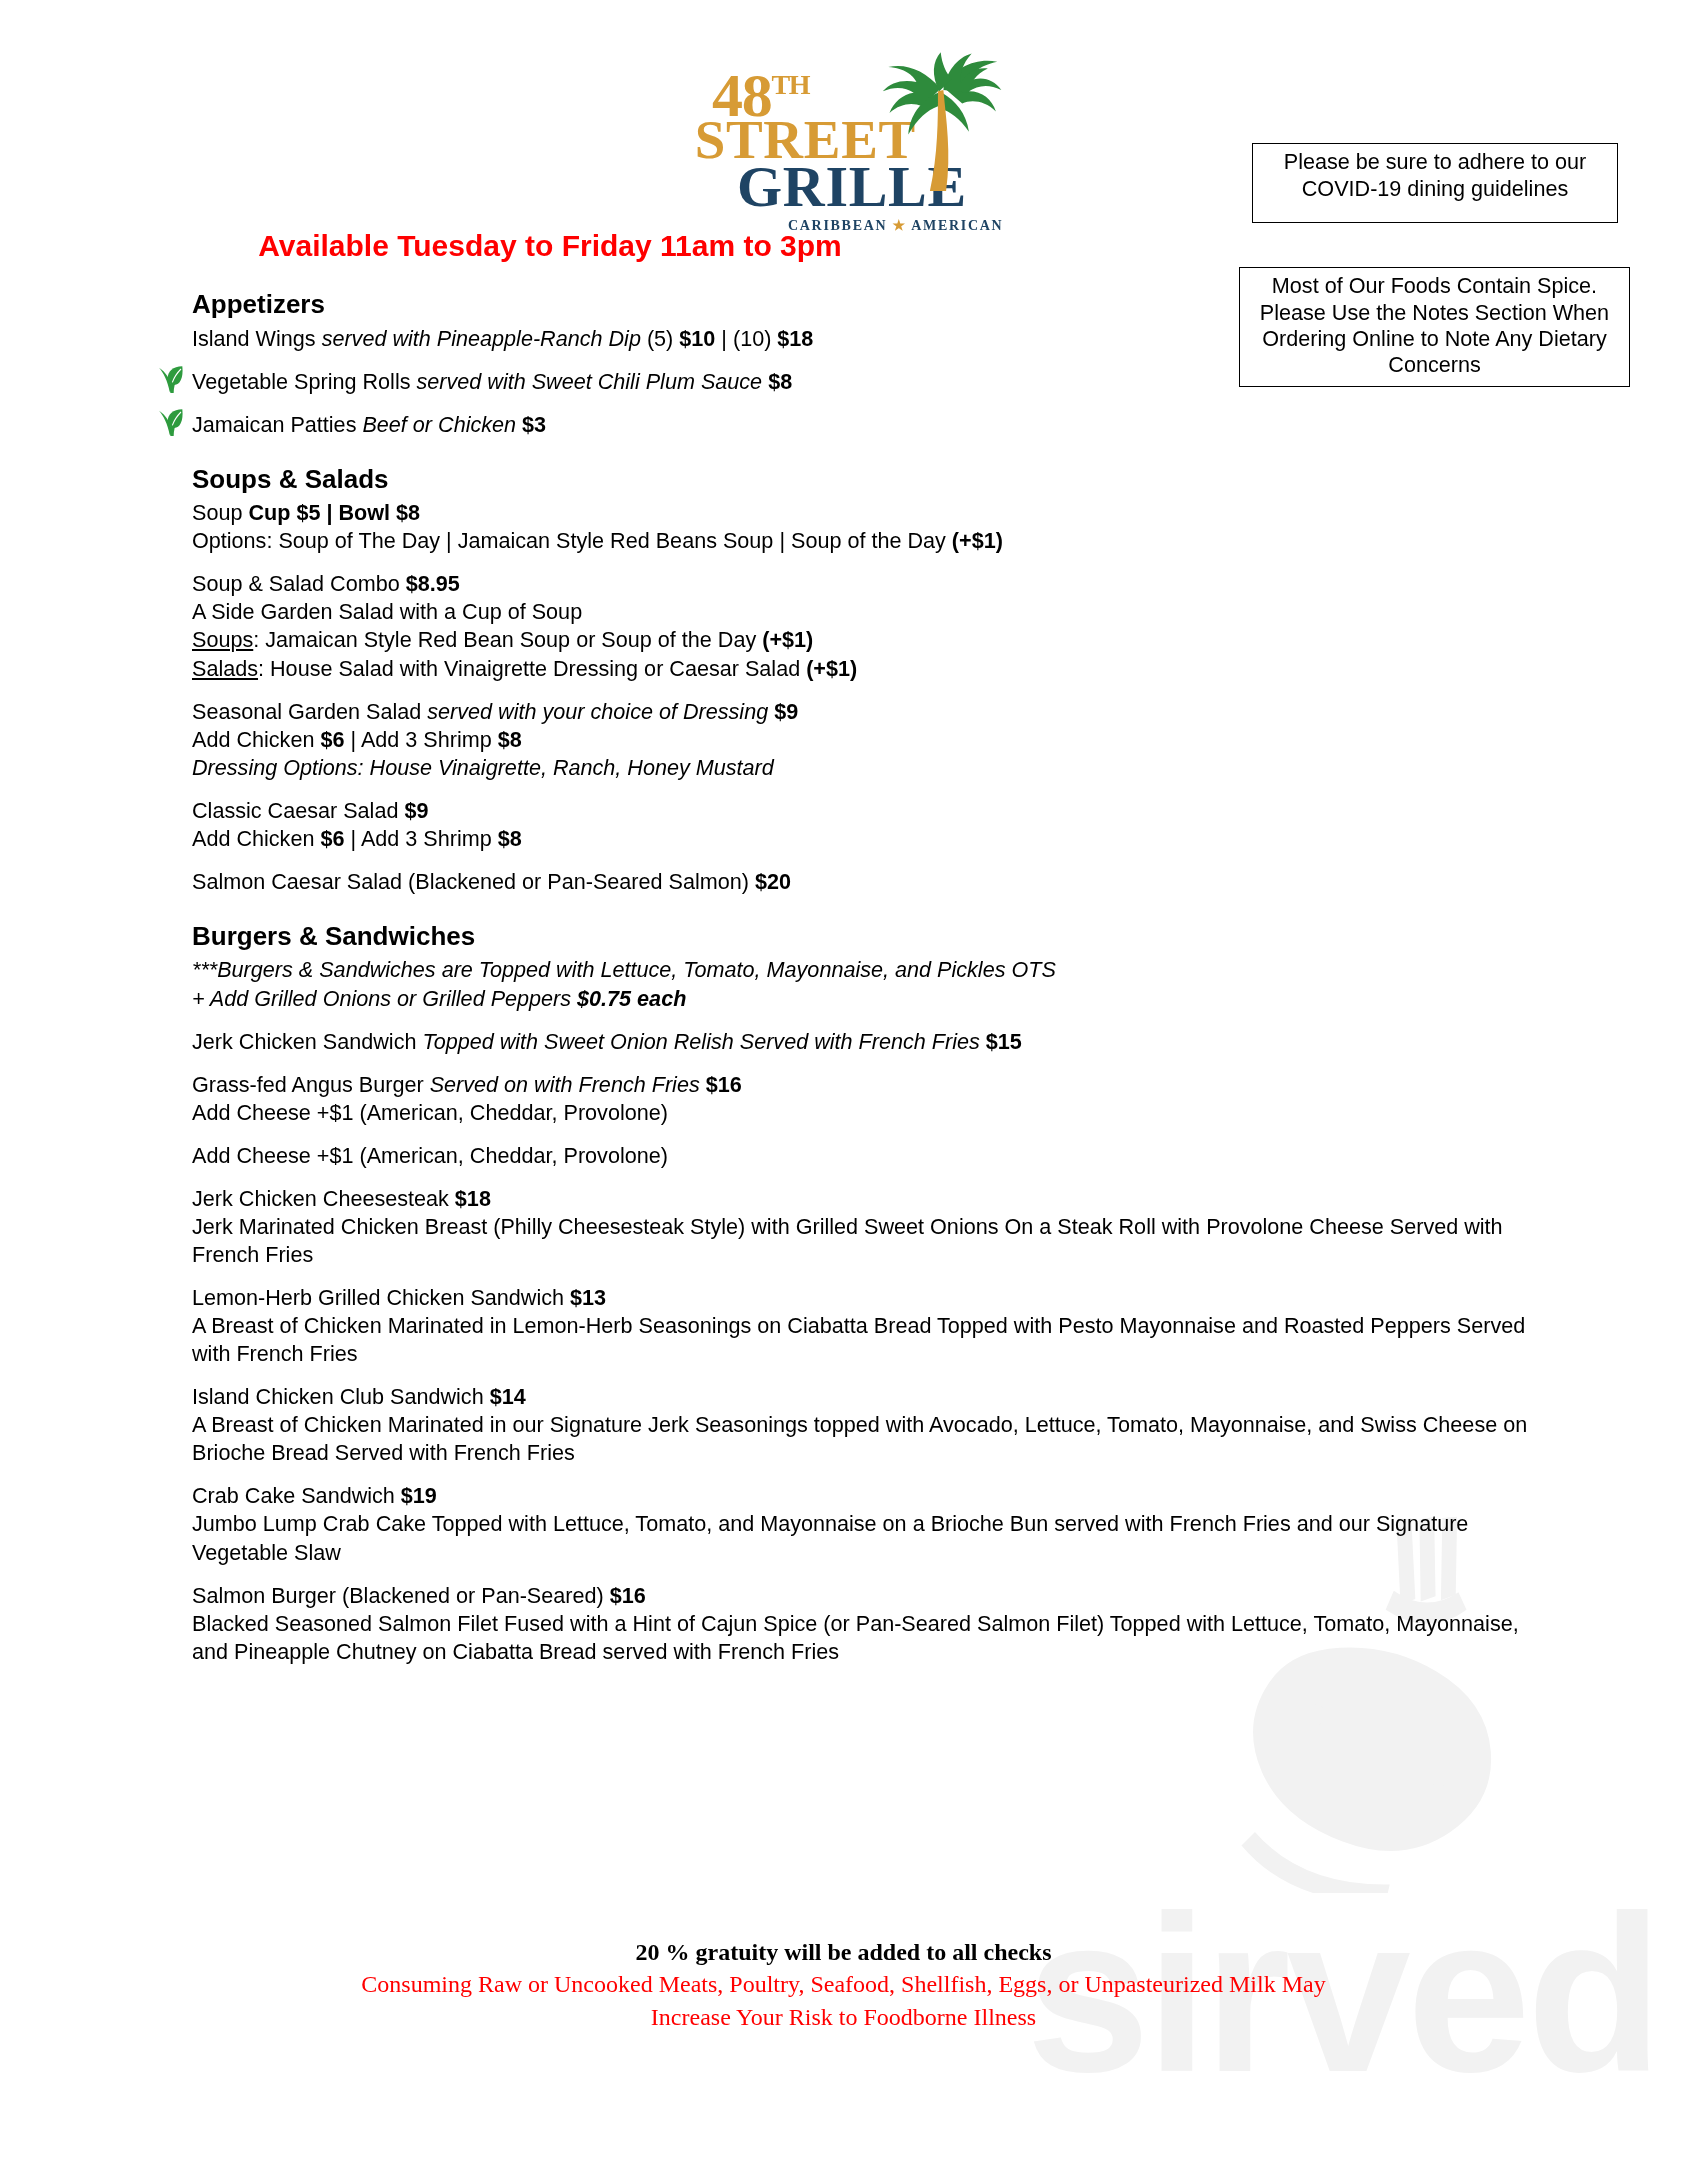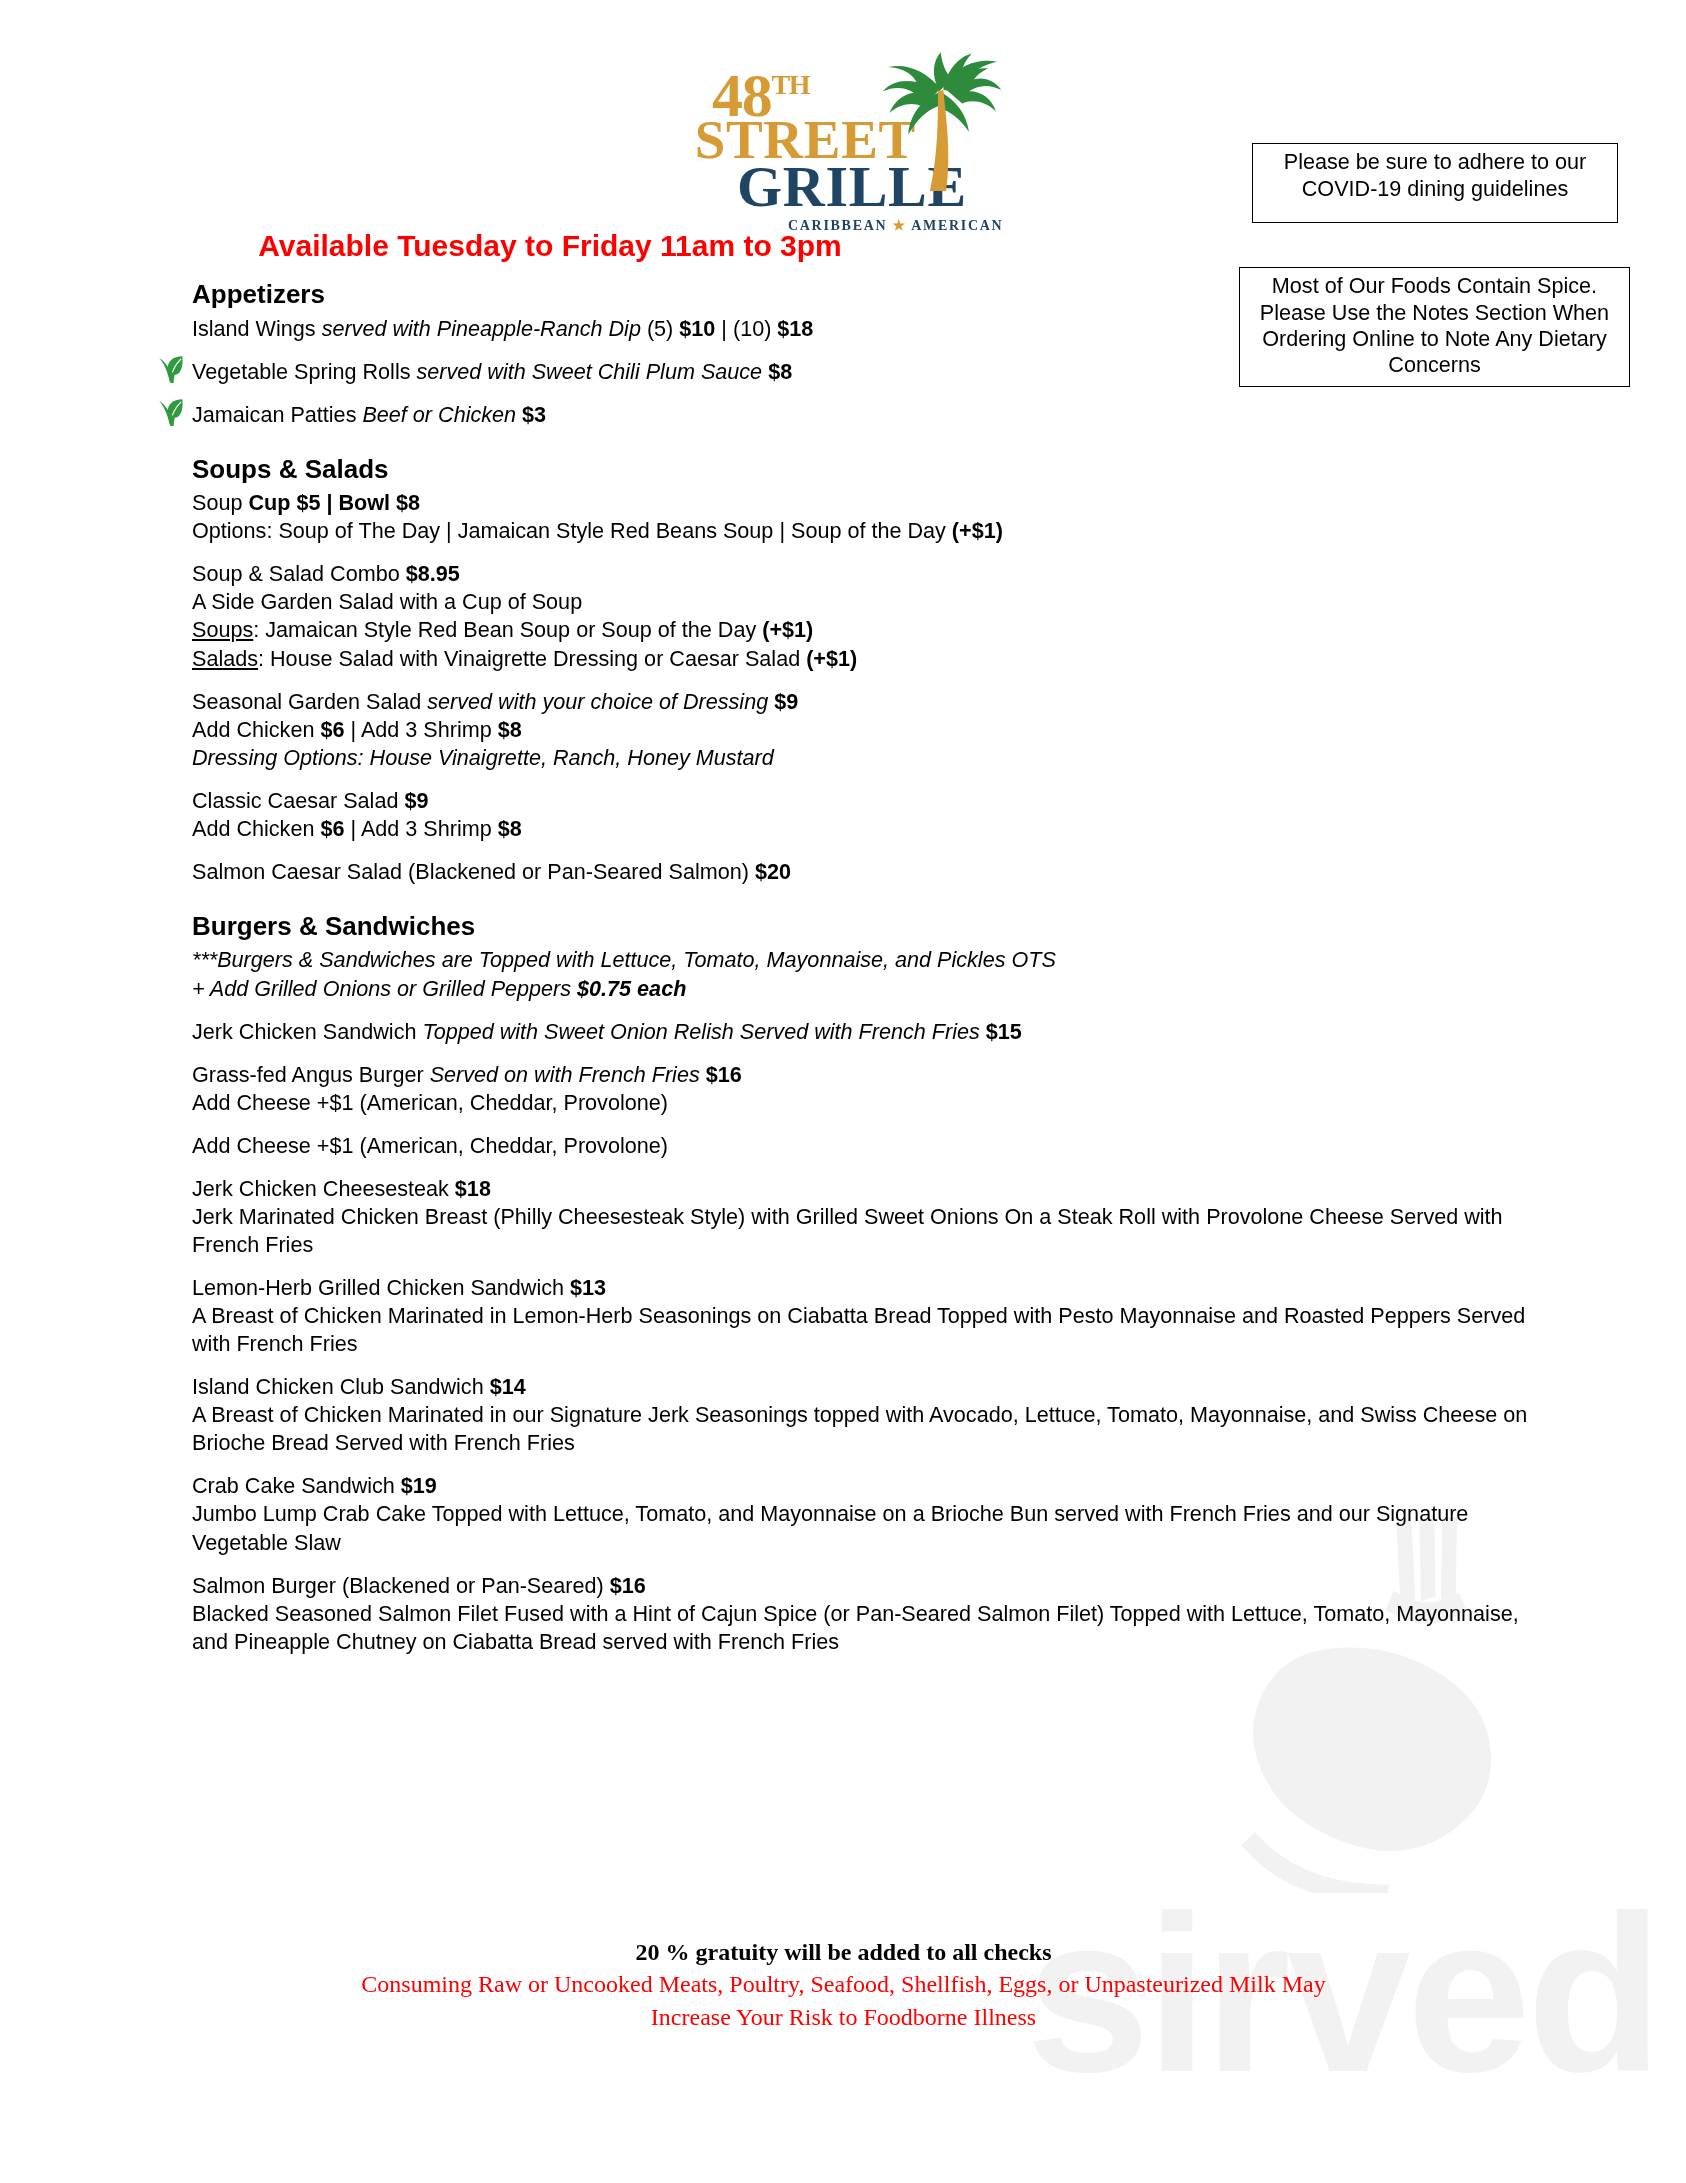--- a/index.html
+++ b/index.html
@@ -85,21 +85,21 @@
     font-size:21.6px;
     line-height:1.22;
     padding:5.4px 9.4px;
     background:#fff;
   }
   .notice-covid{left:1252px;top:143px;width:366px;height:80px;}
   .notice-spice{left:1239px;top:267px;width:391px;height:120px;}
 
   
   .menu{
-    position:absolute;left:192px;top:278px;width:1363px;
+    position:absolute;left:192px;top:288px;width:1363px;
   }
   .sec-head{
     font-size:26px;font-weight:700;
     margin:0 0 4px 0;
     line-height:1.25;
   }
   .sec-head.sp1{margin-top:24px;}
   .group{margin:0 0 0 0;padding:0;}
   .item{margin:0 0 15px 0;position:relative;}
   .line{

